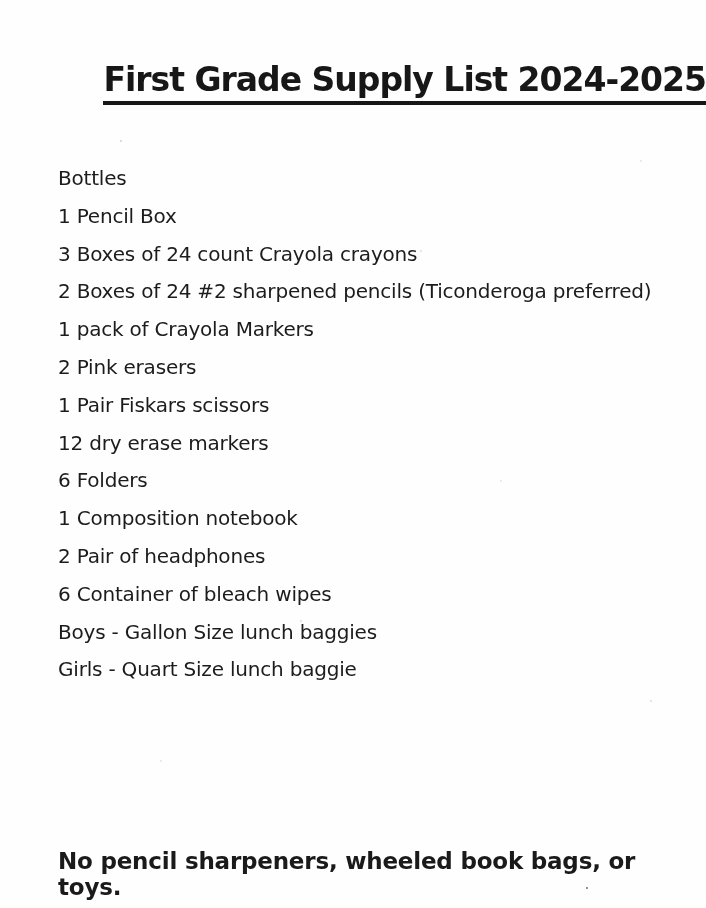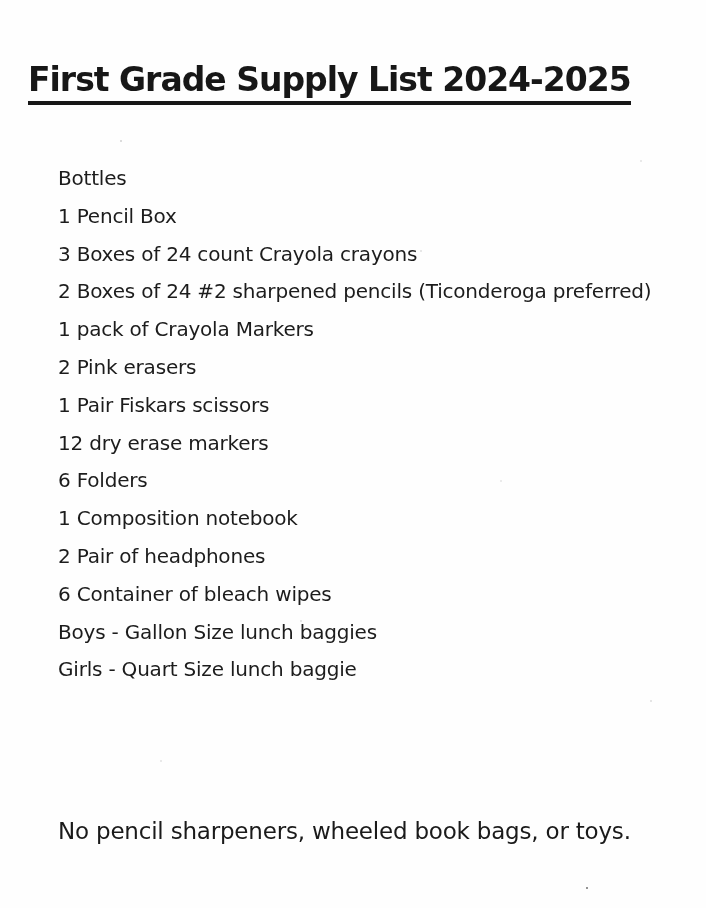--- a/index.html
+++ b/index.html
@@ -42,21 +42,21 @@
       650px 700px 0 0 rgba(130,130,130,0.2),
       160px 760px 0 0 rgba(140,140,140,0.18),
       586px 887px 0 0 rgba(60,60,60,0.55),
       30px 960px 0 0 rgba(90,90,90,0.4);
   }
   .title-wrap {
     position: absolute;
     top: 62px;
     left: 0;
     width: 706px;
-    text-align: left;
+    text-align: right;
   }
   .doc-title {
     display: inline-block;
     margin: 0 0 0 28px;
     font-size: 33px;
     font-weight: bold;
     letter-spacing: -1px;
     color: #171717;
     border-bottom: 4px solid #171717;
     padding-bottom: 3px;
@@ -71,26 +71,27 @@
   .line {
     height: 37.8px;
     line-height: 37.8px;
     font-size: 20px;
     letter-spacing: -0.2px;
     white-space: pre;
     color: #1c1c1c;
   }
   .note {
     position: absolute;
-    top: 818px;
+    top: 848px;
     left: 58px;
     width: 620px;
     font-size: 23px;
     letter-spacing: -0.2px;
     color: #1a1a1a;
+    font-weight: bold;
   }
 </style>
 </head>
 <body>
 
 <div class="page">
   <div class="speckles"></div>
 
   <div class="title-wrap">
     <h1 class="doc-title">First Grade Supply List 2024-2025</h1>

